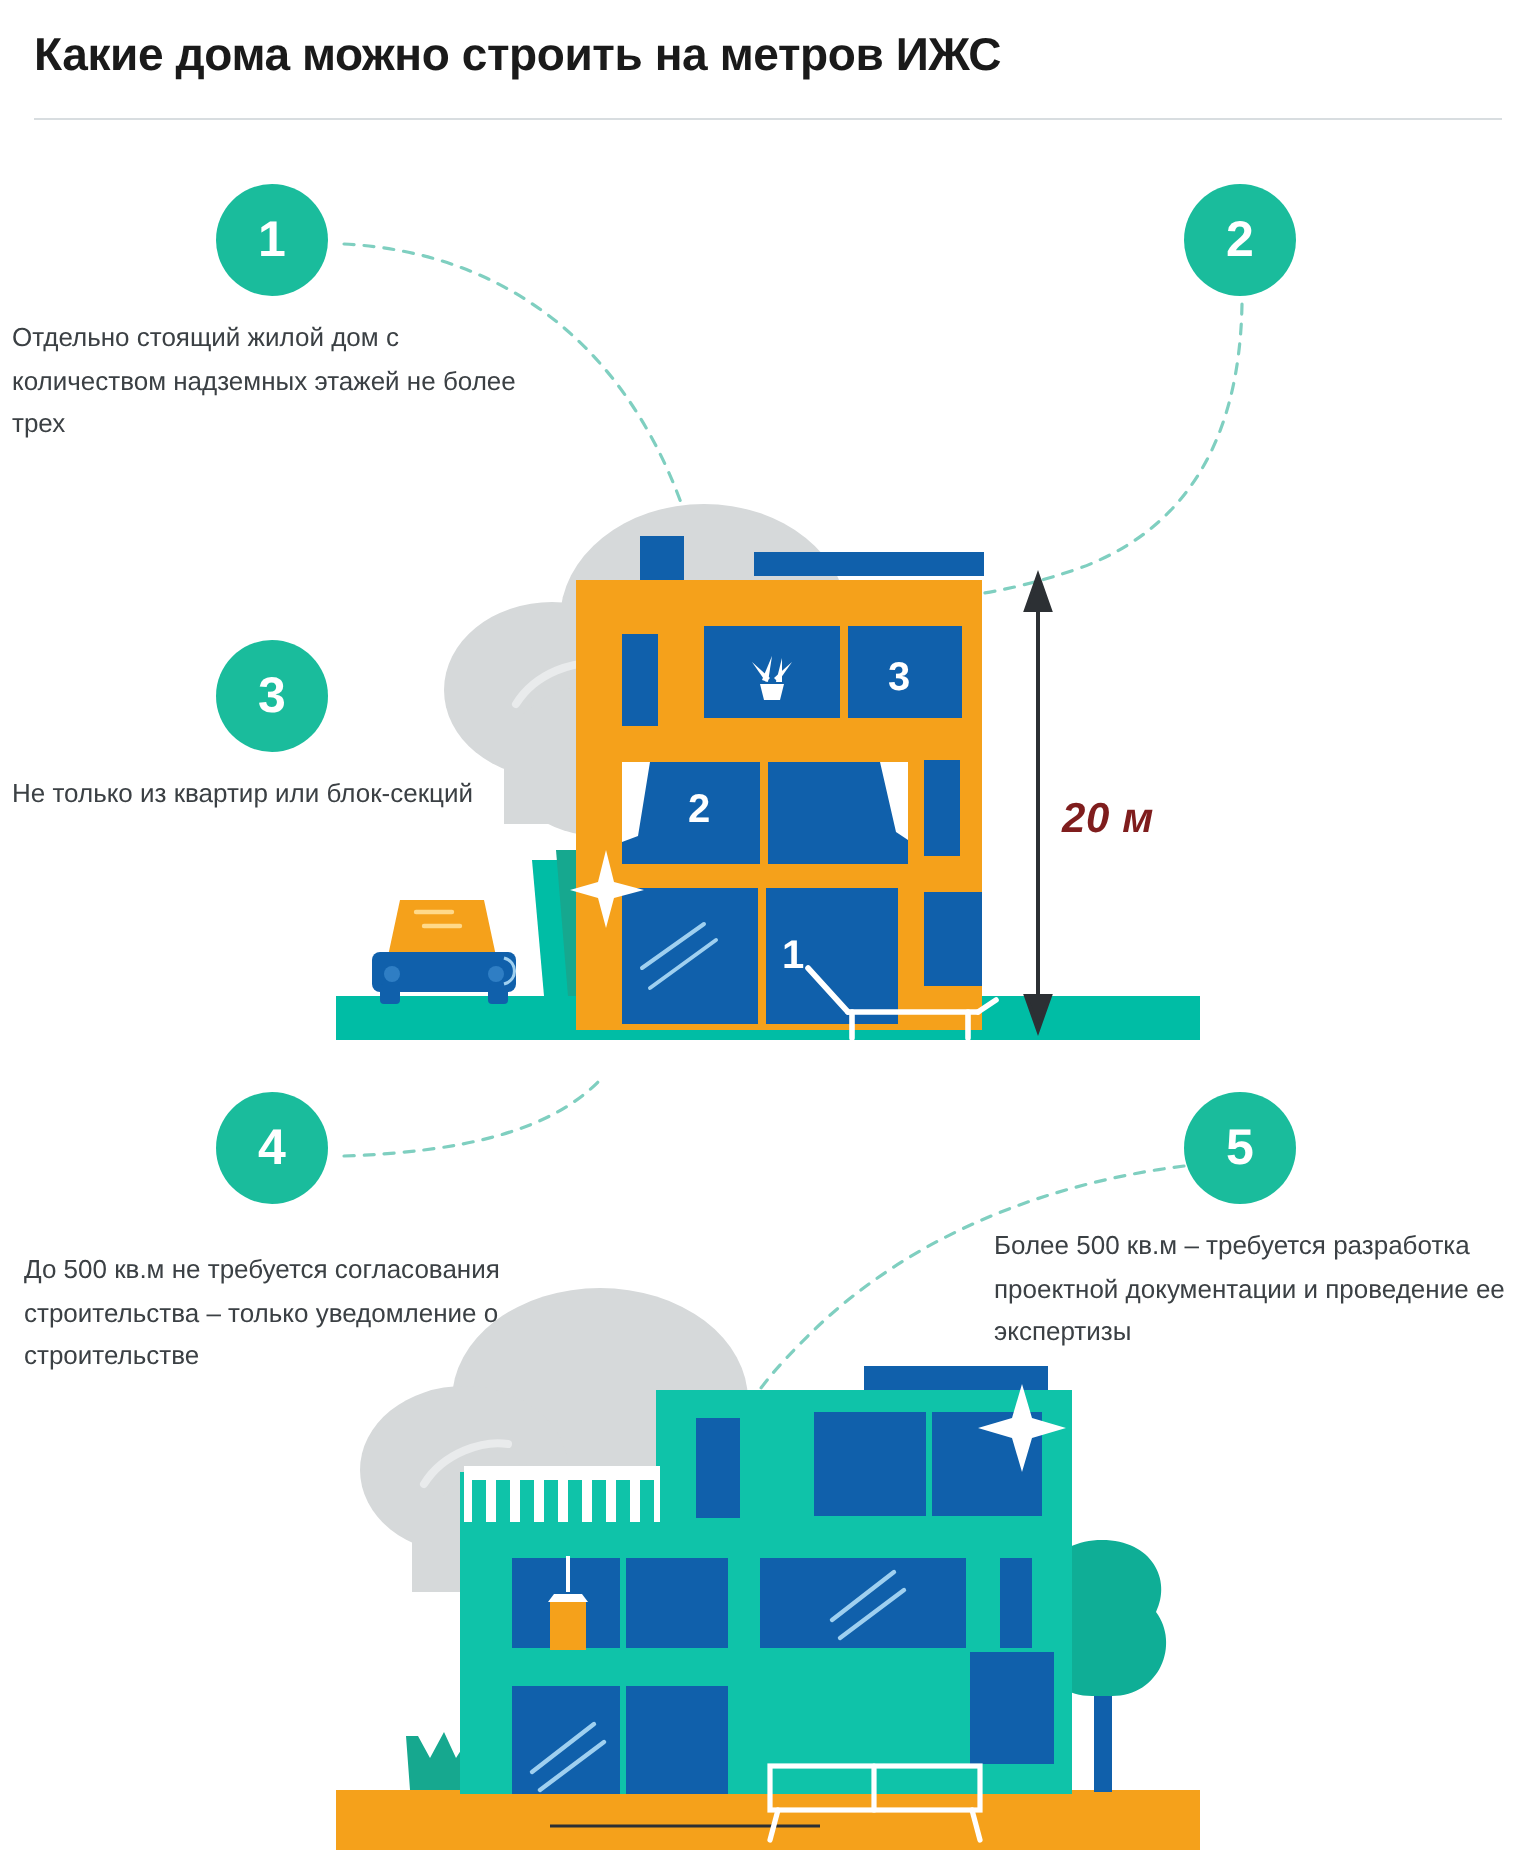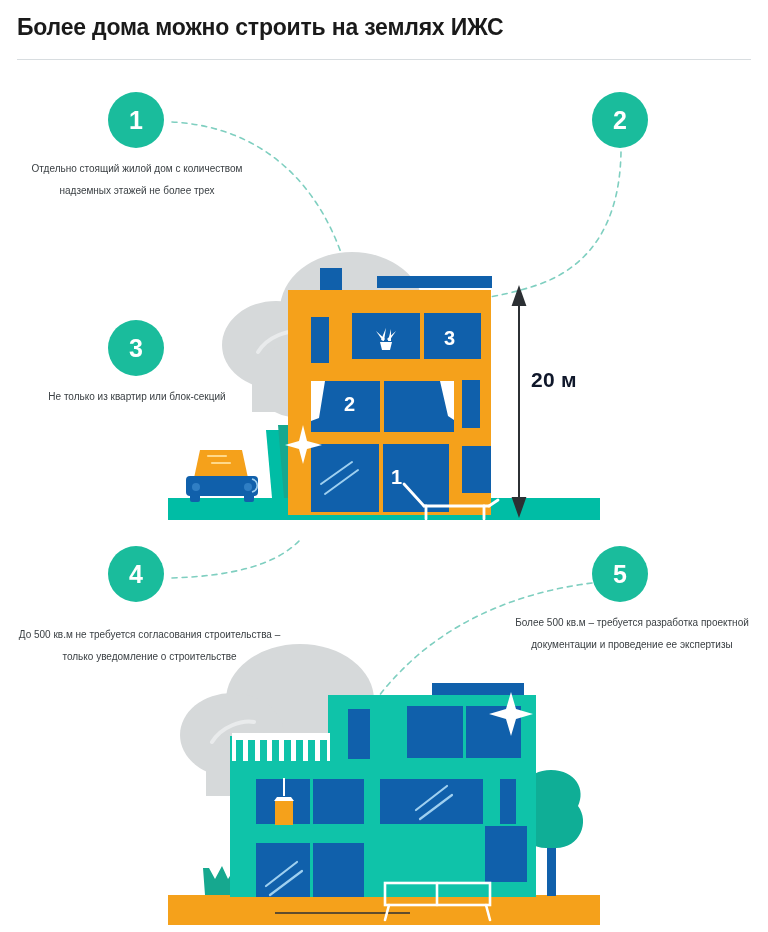--- a/index.html
+++ b/index.html
@@ -58,57 +58,58 @@
   }
   #badge-1 { left: 108px; top: 92px; }
   #badge-2 { left: 592px; top: 92px; }
   #badge-3 { left: 108px; top: 320px; }
   #badge-4 { left: 108px; top: 546px; }
   #badge-5 { left: 592px; top: 546px; }
 
   
   .caption {
     position: absolute;
-    font-size: 10px;
+    font-size: 13px;
     line-height: 21.5px;
     color: #3b4044;
-    text-align: center;
+    text-align: left;
   }
   #caption-1 { left: 6px;   top: 158px; width: 262px; }
   #caption-2 { left: 482px; top: 158px; width: 278px; }
   #caption-3 { left: 6px;   top: 386px; width: 262px; }
   #caption-4 { left: 12px;   top: 612px; width: 275px; margin-top: 12px; }
   #caption-5 { left: 497px; top: 612px; width: 270px; }
 
   
   #scene {
     position: absolute;
     left: 0;
     top: 0;
     width: 768px;
     height: 932px;
   }
 
   
   #measure-label {
     position: absolute;
     left: 531px;
-    top: 368px;
+    top: 398px;
     font-size: 21px;
     font-weight: bold;
-    color: #0f172a;
+    color: #7f1d1d;
     letter-spacing: 0.3px;
+    font-style: italic;
   }
 </style>
 </head>
 <body>
 
 <div id="page">
 
-  <div id="header-title">Более дома можно строить на землях ИЖС</div>
+  <div id="header-title">Какие дома можно строить на метров ИЖС</div>
   <div id="header-rule"></div>
 
   <svg id="scene" viewBox="0 0 768 932" xmlns="http://www.w3.org/2000/svg">
 
     <path d="M172 122 C 250 126, 310 170, 340 250 C 352 282, 355 300, 356 310" fill="none" stroke="#7fcfc0" stroke-width="1.6" stroke-dasharray="5 5" stroke-linecap="round"></path>
 
     <path d="M621 152 C 620 210, 600 262, 540 284 C 500 298, 470 300, 449 300" fill="none" stroke="#7fcfc0" stroke-width="1.6" stroke-dasharray="5 5" stroke-linecap="round"></path>
 
     <path d="M172 578 C 230 576, 275 566, 300 540" fill="none" stroke="#7fcfc0" stroke-width="1.6" stroke-dasharray="5 5" stroke-linecap="round"></path>
 

